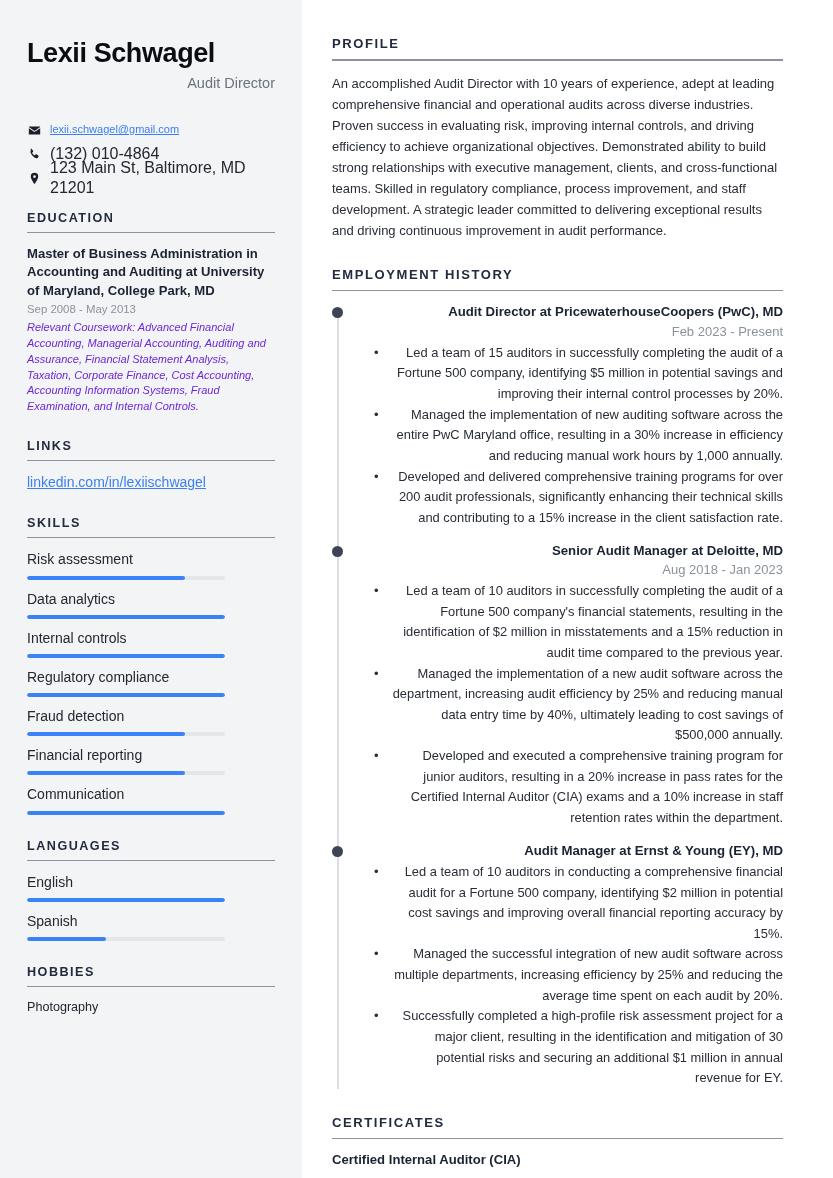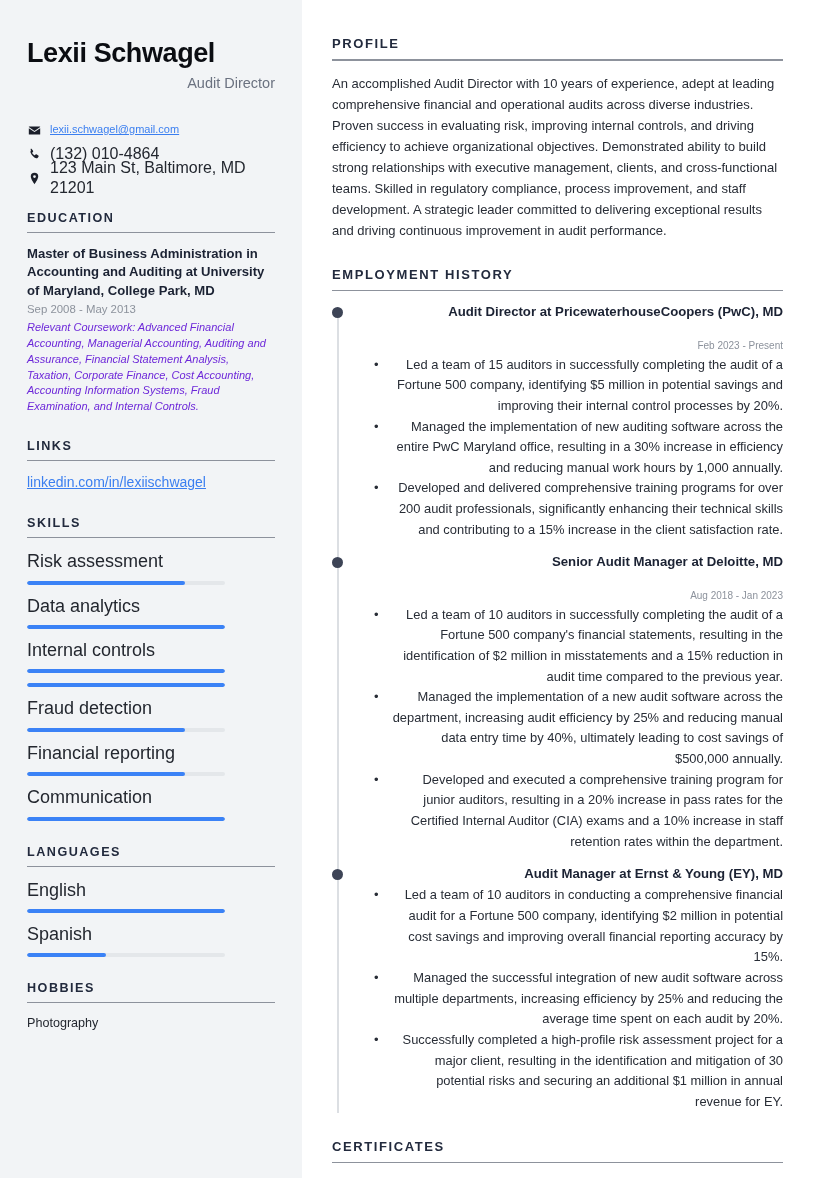--- a/index.html
+++ b/index.html
@@ -41,21 +41,21 @@
   }
   .side-rule { height:1px; background:#8d929c; width:100%; margin-bottom:12px; }
 
   .edu-degree { font-size:13.1px; font-weight:700; color:#1b2233; line-height:1.42; }
   .edu-dates { font-size:11.4px; color:#8c929c; margin-top:2px; line-height:1.4; }
   .edu-desc { font-size:11px; color:#6d28d9; line-height:1.43; margin-top:2px;font-style:italic; }
 
   .side-link { font-size:14px; color:#3b7ff0; text-decoration:underline; line-height:1.4; display:inline-block; }
 
   .bar-item { margin-bottom:10px; }
-  .bar-label { font-size:18px; color:#23272f; line-height:1.3; margin-bottom:7px; }
+  .bar-label { font-size:14px; color:#23272f; line-height:1.3; margin-bottom:7px; }
   .bar-track { height:4px; background:#e4e7ea; border-radius:2px; width:198px; overflow:hidden; }
   .bar-fill { height:4px; background:#3b82f6; border-radius:2px; }
 
   .hobby { font-size:12.6px; color:#23272f; line-height:1.3; }
 
   
   .main { flex:1; height:1178px; padding:36px 30px 0 30px; background:#fff; position:relative; }
   .main-h {
     font-size:13px; font-weight:700; color:#222a3d;
     letter-spacing:1.6px; text-transform:uppercase;
@@ -73,21 +73,21 @@
     width:11px; height:11px; border-radius:50%;
     background:#3d4456; z-index:2;
   }
   .job::after {
     content:""; position:absolute; left:5px; top:4px;
     width:1.5px; height:calc(100% + 13px);
     background:#dcdfe3; z-index:1;
   }
   .job:last-child::after { height:calc(100% - 4px); }
   .job-head { font-size:13.2px; font-weight:700; color:#1b2233; line-height:1.38; }
-  .job-dates { font-size:10px; color:#8c929c; margin-top:17px; line-height:1.4; }
+  .job-dates { font-size:13px; color:#8c929c; margin-top:1px; line-height:1.4; }
   .job-bullets { margin-top:2px; padding-left:16px; list-style:none; }
   .job-bullets li {
     font-size:12.9px; color:#282d36; line-height:1.6;
     position:relative; padding-left:14px; margin-bottom:0px;
   }
   .job-bullets li::before {
     content:"•"; position:absolute; left:0; top:0;
     color:#282d36; font-size:13px; line-height:1.6;
   }
   .cert-name { font-size:13.1px; font-weight:700; color:#1b2233; line-height:1.4; }
@@ -163,20 +163,21 @@
               <div class="bar-fill" style="width: 100%;"></div>
             </div>
         </div>
         <div class="bar-item">
           <div class="bar-label">Internal controls</div>
           <div class="bar-track">
               <div class="bar-fill" style="width: 100%;"></div>
             </div>
         </div>
         <div class="bar-item">
+          <div class="bar-label">Regulatory compliance</div>
           <div class="bar-track">
               <div class="bar-fill" style="width: 100%;"></div>
             </div>
         </div>
         <div class="bar-item">
           <div class="bar-label">Fraud detection</div>
           <div class="bar-track">
               <div class="bar-fill" style="width: 80%;"></div>
             </div>
         </div>

